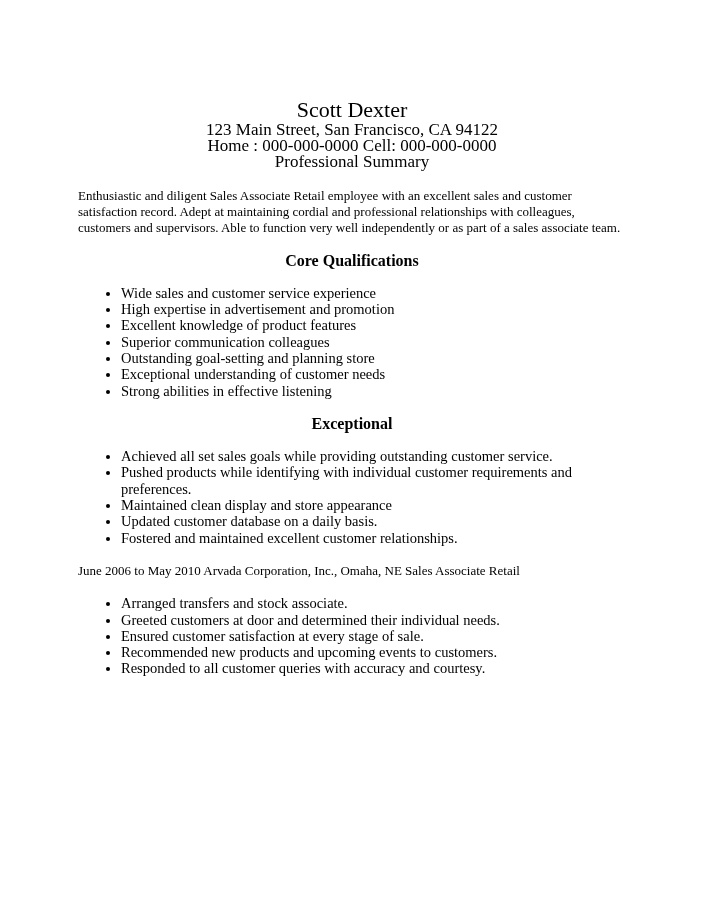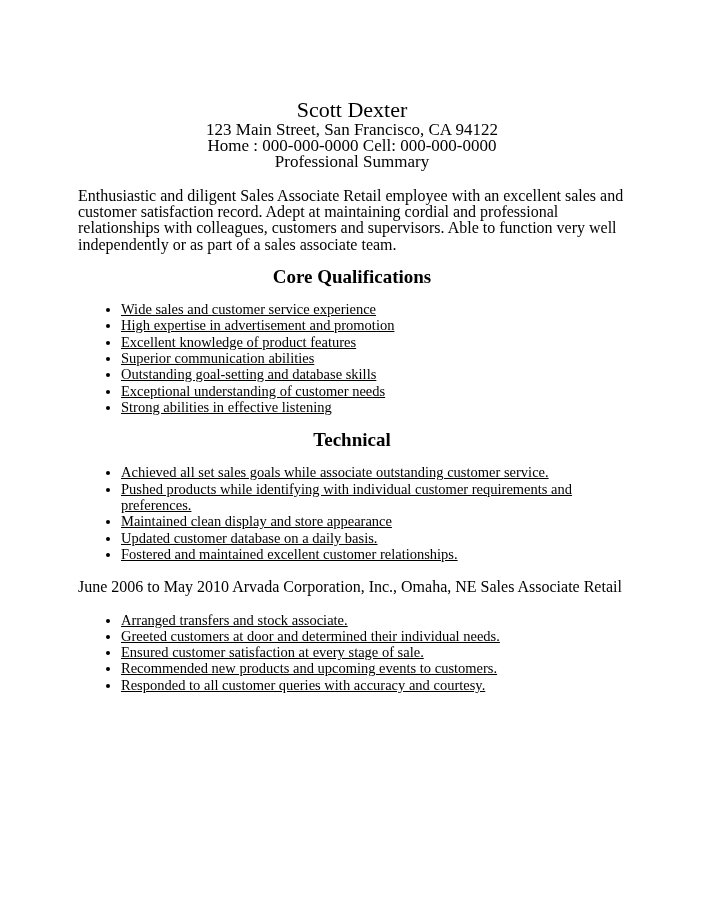--- a/index.html
+++ b/index.html
@@ -30,36 +30,35 @@
     line-height: 25px;
     font-weight: normal;
     margin: 0;
   }
   .contact-line {
     font-size: 17px;
     line-height: 16.2px;
     margin: 0;
   }
   .body-text {
-    font-size: 16px;
+    font-size: 13px;
     line-height: 16.3px;
     margin: 16px 0;
   }
   .section-heading {
-    font-size: 19px;
+    font-size: 16px;
     line-height: 16.3px;
     font-weight: bold;
     text-align: center;
     margin: 9px 0;
   }
   ul.bullet-list {
     margin: 16px 0 17px 0;
     padding-left: 43px;
     list-style: disc outside;
-    text-decoration: underline;
   }
   ul.bullet-list li {
     font-size: 14.5px;
     line-height: 16.3px;
   }
 </style>
 </head>
 <body>
 
 <div class="page">
@@ -72,31 +71,31 @@
   </header>
 
   <p class="body-text">Enthusiastic and diligent Sales Associate Retail employee with an excellent sales and customer satisfaction record. Adept at maintaining cordial and professional relationships with colleagues, customers and supervisors. Able to function very well independently or as part of a sales associate team.</p>
 
   <h2 class="section-heading">Core Qualifications</h2>
 
   <ul class="bullet-list">
     <li>Wide sales and customer service experience</li>
     <li>High expertise in advertisement and promotion</li>
     <li>Excellent knowledge of product features</li>
-    <li>Superior communication abilities</li>
-    <li>Outstanding goal-setting and database skills</li>
+    <li>Superior communication colleagues</li>
+    <li>Outstanding goal-setting and planning store</li>
     <li>Exceptional understanding of customer needs</li>
     <li>Strong abilities in effective listening</li>
   </ul>
 
-  <h2 class="section-heading">Technical</h2>
+  <h2 class="section-heading">Exceptional</h2>
 
 
   <ul class="bullet-list">
-    <li>Achieved all set sales goals while associate outstanding customer service.</li>
+    <li>Achieved all set sales goals while providing outstanding customer service.</li>
     <li>Pushed products while identifying with individual customer requirements and preferences.</li>
     <li>Maintained clean display and store appearance</li>
     <li>Updated customer database on a daily basis.</li>
     <li>Fostered and maintained excellent customer relationships.</li>
   </ul>
 
   <p class="body-text">June 2006 to May 2010 Arvada Corporation, Inc., Omaha, NE Sales Associate Retail</p>
 
   <ul class="bullet-list">
     <li>Arranged transfers and stock associate.</li>

